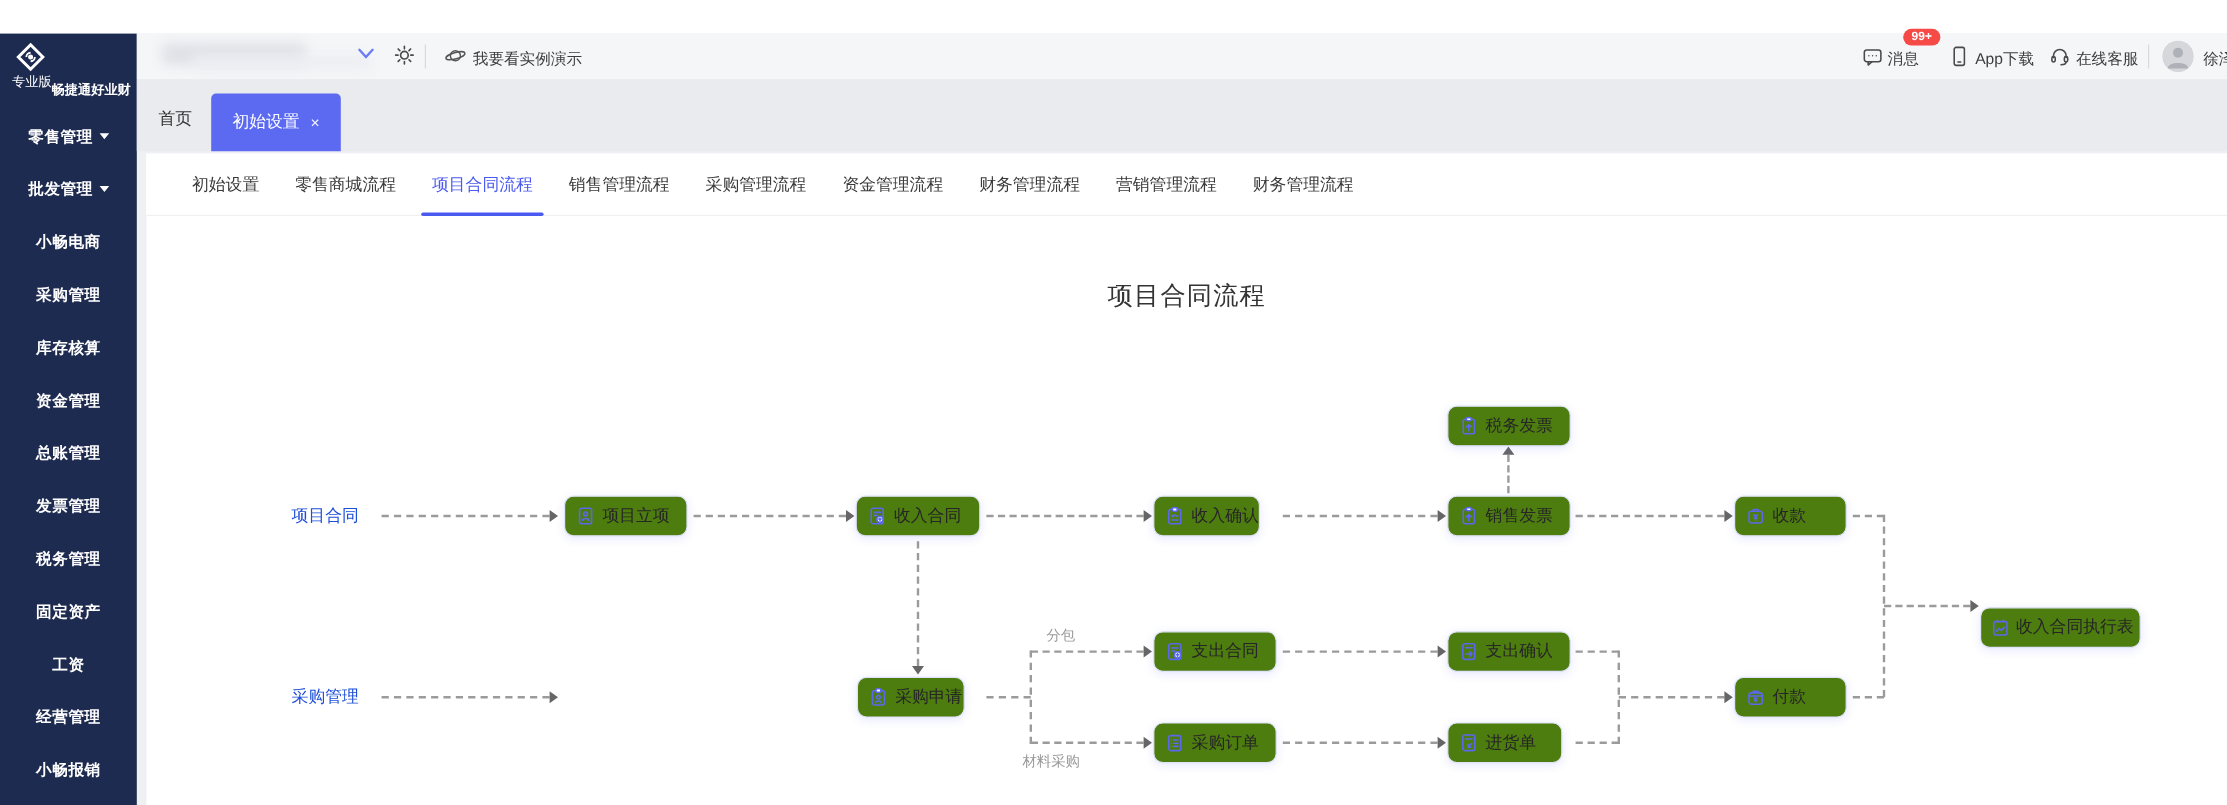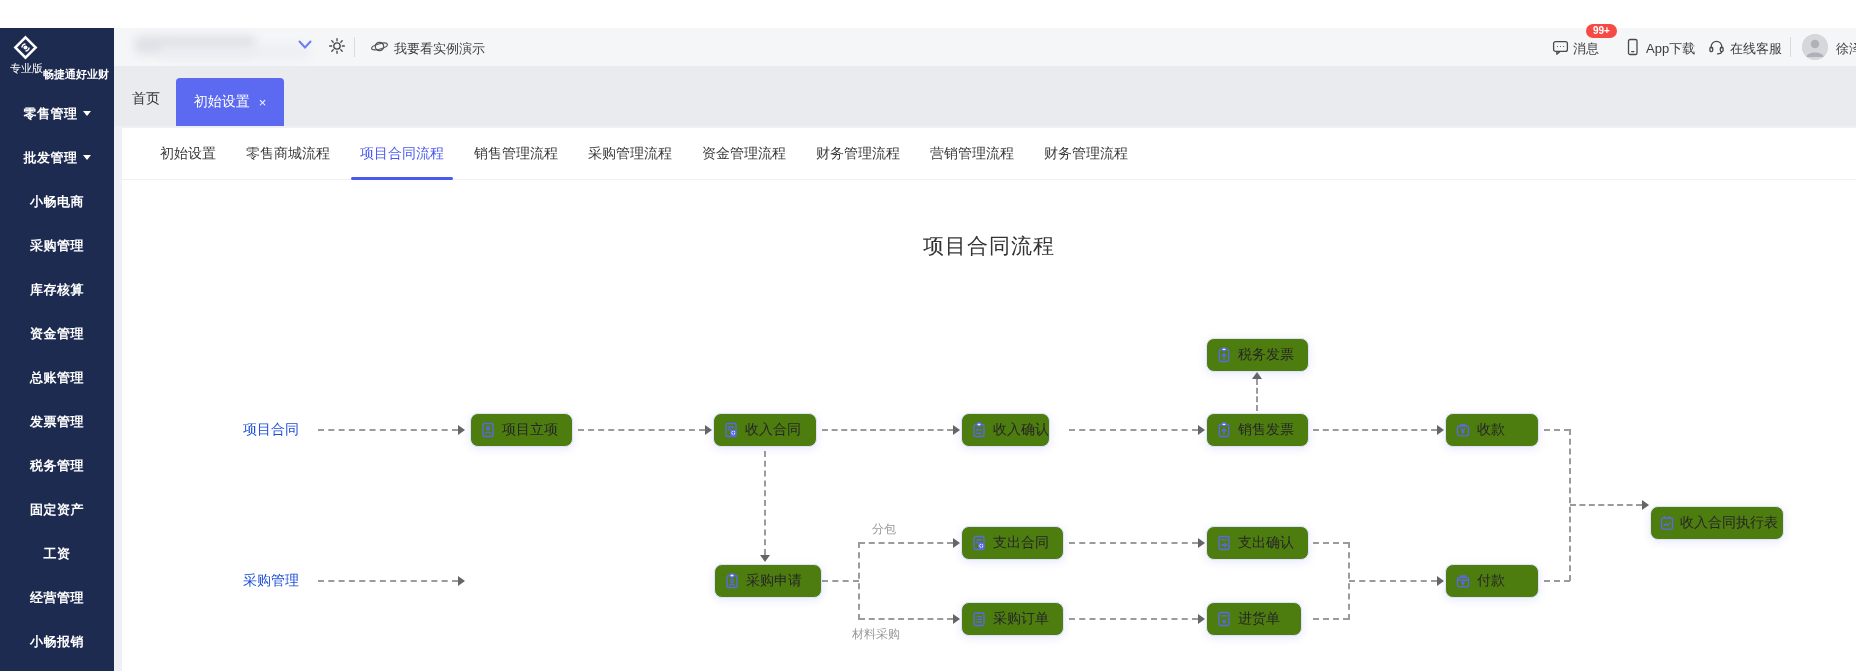--- a/index.html
+++ b/index.html
@@ -268,21 +268,21 @@
   <div class="node" style="left:1445px;top:413px;width:94px;">
     <span>
         <svg width="16" height="16" viewBox="0 0 16 16" fill="none" stroke="#5b68ee" stroke-width="1.3" stroke-linecap="round" stroke-linejoin="round">
           <rect x="2.5" y="4" width="11" height="9.8" rx="2"></rect>
           <path d="M6 4 V2.6 H10 V4"></path>
           <path d="M6.5 6.8 L8 8.8 L9.5 6.8 M8 8.8 V11.6 M6.8 9.8 H9.2"></path>
         </svg>
       </span>
     <span>收款</span>
   </div>
-  <div class="node" style="left:714px;top:564px;width:108px;">
+  <div class="node" style="left:714px;top:564px;width:90px;">
     <span>
         <svg width="16" height="16" viewBox="0 0 16 16" fill="none" stroke="#5b68ee" stroke-width="1.3" stroke-linecap="round">
           <rect x="3" y="2.5" width="10" height="12" rx="1.6"></rect>
           <rect x="6" y="1" width="4" height="3" rx="1" fill="#fff"></rect>
           <circle cx="8" cy="8" r="1.5"></circle>
           <path d="M5.8 12.6 c0-2 4.4-2 4.4 0"></path>
         </svg>
       </span>
     <span>采购申请</span>
   </div>

